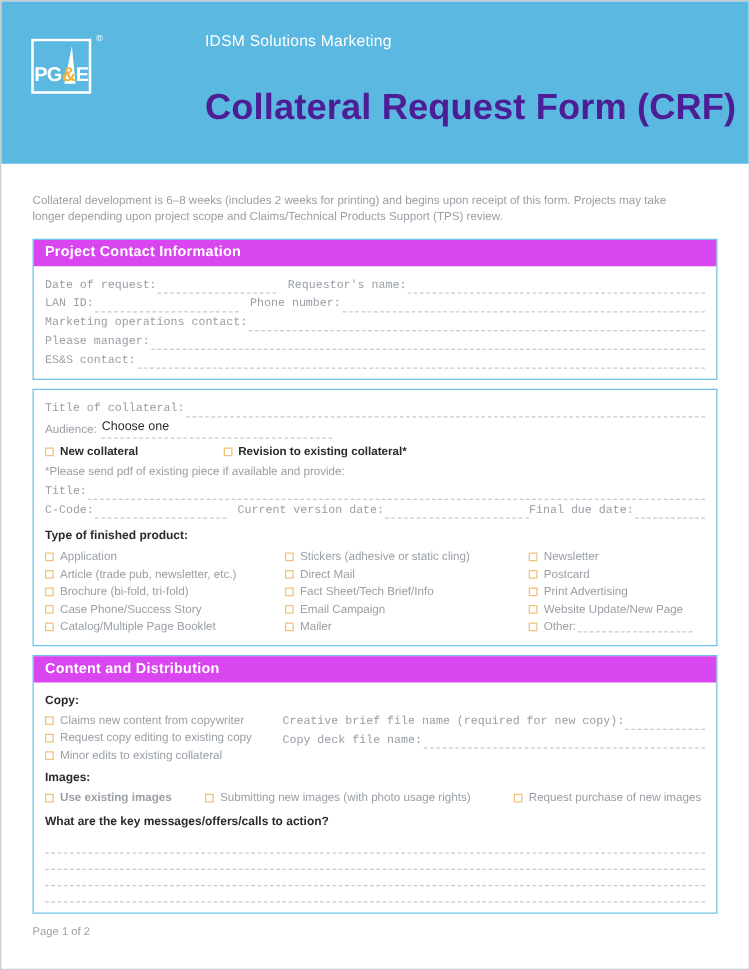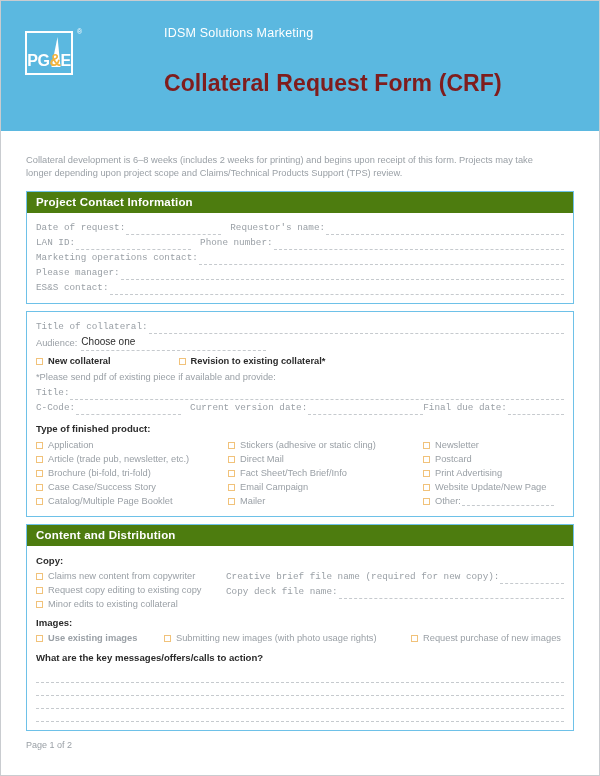--- a/index.html
+++ b/index.html
@@ -80,23 +80,23 @@
     left: 163px;
     top: 25px;
     font-size: 12.5px;
     color: #ffffff;
     letter-spacing: 0.2px;
   }
   .header-title {
     position: absolute;
     left: 163px;
     top: 69px;
-    font-size: 23px;
+    font-size: 29px;
     font-weight: bold;
-    color: #7f1d1d;
+    color: #4c1d95;
     letter-spacing: 0.1px;
   }
 
   
   .page-body {
     padding: 0 25px;
     box-sizing: border-box;
   }
   .intro {
     font-size: 9.3px;
@@ -108,21 +108,21 @@
   }
 
   
   .section {
     border: 1px solid #6ec1e8;
     box-sizing: border-box;
     margin-bottom: 7px;
     background: #ffffff;
   }
   .section-header {
-    background: #4d7c0f;
+    background: #d946ef;
     color: #ffffff;
     font-size: 11.5px;
     font-weight: bold;
     padding: 4px 9px 5px 9px;
     letter-spacing: 0.2px;
   }
   .section-body {
     padding: 7px 9px 8px 9px;
   }
 
@@ -358,21 +358,21 @@
           <div class="cbrow">
               <span class="cb"></span>
               <span>Article (trade pub, newsletter, etc.)</span>
             </div>
           <div class="cbrow">
               <span class="cb"></span>
               <span>Brochure (bi-fold, tri-fold)</span>
             </div>
           <div class="cbrow">
               <span class="cb"></span>
-              <span>Case Case/Success Story</span>
+              <span>Case Phone/Success Story</span>
             </div>
           <div class="cbrow">
               <span class="cb"></span>
               <span>Catalog/Multiple Page Booklet</span>
             </div>
         </div>
         <div class="prod-col-2">
           <div class="cbrow">
               <span class="cb"></span>
               <span>Stickers (adhesive or static cling)</span>

